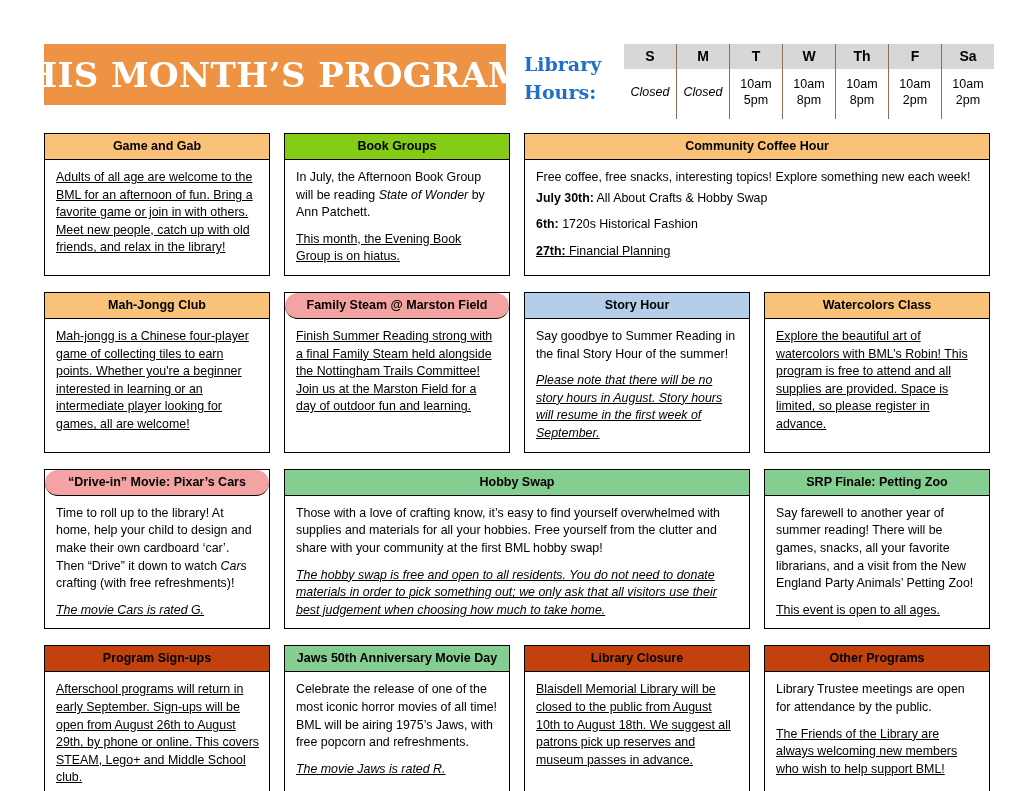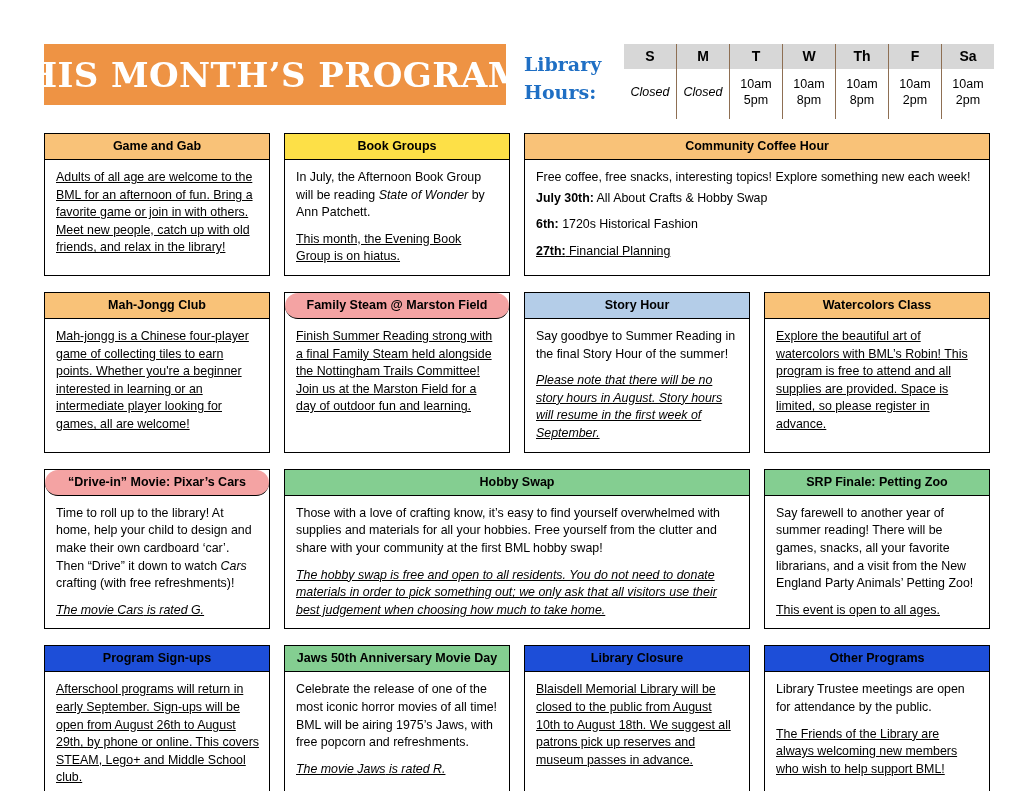--- a/index.html
+++ b/index.html
@@ -118,25 +118,25 @@
 
   .card-header {
     border-bottom: 1.5px solid #000000;
     text-align: center;
     font-size: 12.5px;
     font-weight: bold;
     padding: 5px 4px 5px 4px;
     line-height: 1.2;
   }
   .hdr-orange { background: #F9C278; }
-  .hdr-purple { background: #fde047; }
+  .hdr-purple { background: #84cc16; }
   .hdr-pink   { background: #F4A3A3; border-radius: 13px; }
   .hdr-blue   { background: #B4CDE8; }
   .hdr-green  { background: #84CE91; }
-  .hdr-tan    { background: #1d4ed8; }
+  .hdr-tan    { background: #c2410c; }
 
   .card-body {
     padding: 9px 10px 9px 11px;
     font-size: 12.4px;
     line-height: 1.42;
     flex: 1;
   }
   .card-body p { margin: 0 0 9px 0; }
   .card-body p:last-child { margin-bottom: 0; text-decoration: underline; }
   .card-body p.italic { font-style: italic; }

